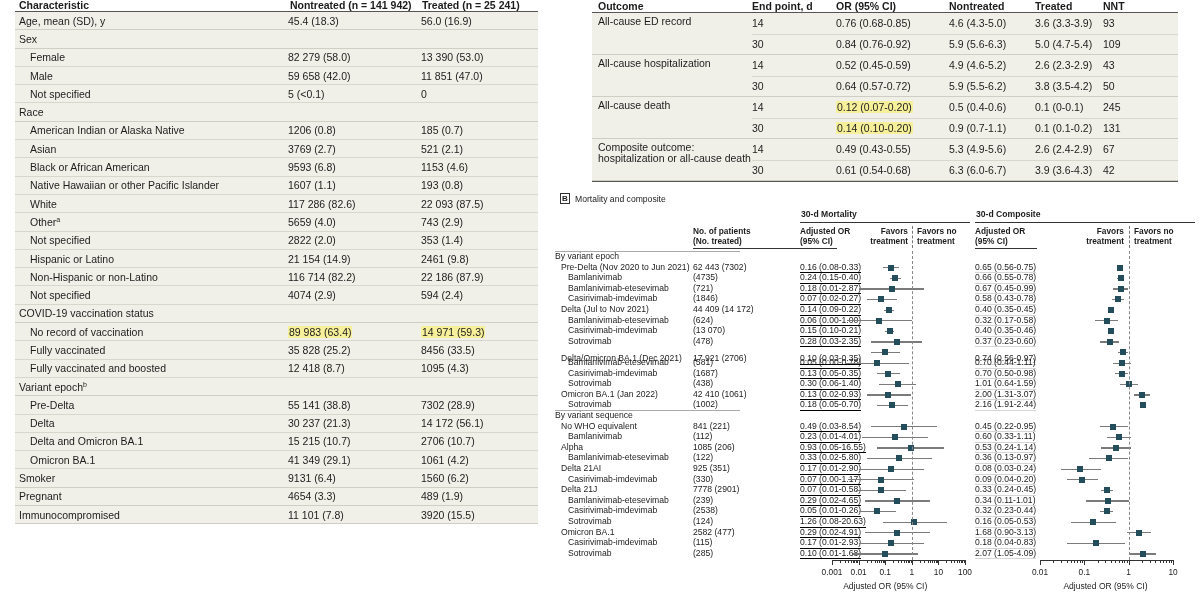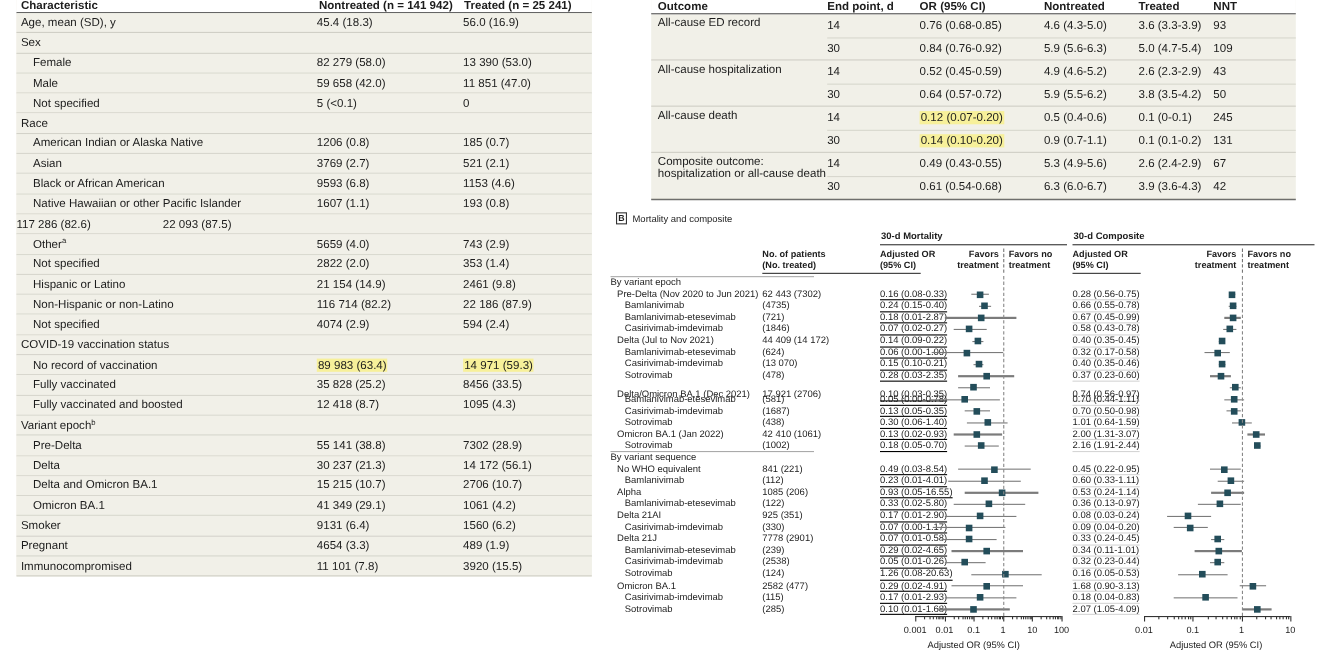--- a/index.html
+++ b/index.html
@@ -114,20 +114,21 @@
       <span class="c0">Black or African American</span>
       <span class="c1"><span>9593 (6.8)</span></span>
       <span class="c2"><span>1153 (4.6)</span></span>
     </div>
       <div class="row sub">
       <span class="c0">Native Hawaiian or other Pacific Islander</span>
       <span class="c1"><span>1607 (1.1)</span></span>
       <span class="c2"><span>193 (0.8)</span></span>
     </div>
       <div class="row sub">
+      <span class="c0">White</span>
       <span class="c1"><span>117 286 (82.6)</span></span>
       <span class="c2"><span>22 093 (87.5)</span></span>
     </div>
       <div class="row sub">
       <span class="c0">Other<sup>a</sup></span>
       <span class="c1"><span>5659 (4.0)</span></span>
       <span class="c2"><span>743 (2.9)</span></span>
     </div>
       <div class="row sub">
       <span class="c0">Not specified</span>
@@ -346,21 +347,21 @@
 
   <div id="fp-rows">
       <div class="sect-line" style="top:61px"></div>
       <div class="frow sect" style="top:61px">
         <span class="lbl">By variant epoch</span>
       </div>
       <div class="frow" style="top:71.6px">
       <span class="lbl" style="left:6px">Pre-Delta (Nov 2020 to Jun 2021)</span>
       <span class="n">62 443 (7302)</span>
       <span class="m">0.16 (0.08-0.33)</span>
-      <span class="c">0.28 (0.56-0.75)</span>
+      <span class="c">0.65 (0.56-0.75)</span>
     </div>
       <div class="ci" style="left:327.62219365398573px;top:77.1px;width:16.370277146766057px"></div>
       <div class="pt" style="left:332.6295915386476px;top:74.6px"></div>
       <div class="ci" style="left:562.5030025306082px;top:77.1px;width:5.624713479757133px"></div>
       <div class="pt" style="left:562.3724921444999px;top:74.6px"></div>
       <div class="frow sub" style="top:82.2px">
       <span class="lbl" style="">Bamlanivimab</span>
       <span class="n">(4735)</span>
       <span class="m">0.24 (0.15-0.40)</span>
       <span class="c">0.66 (0.55-0.78)</span>

